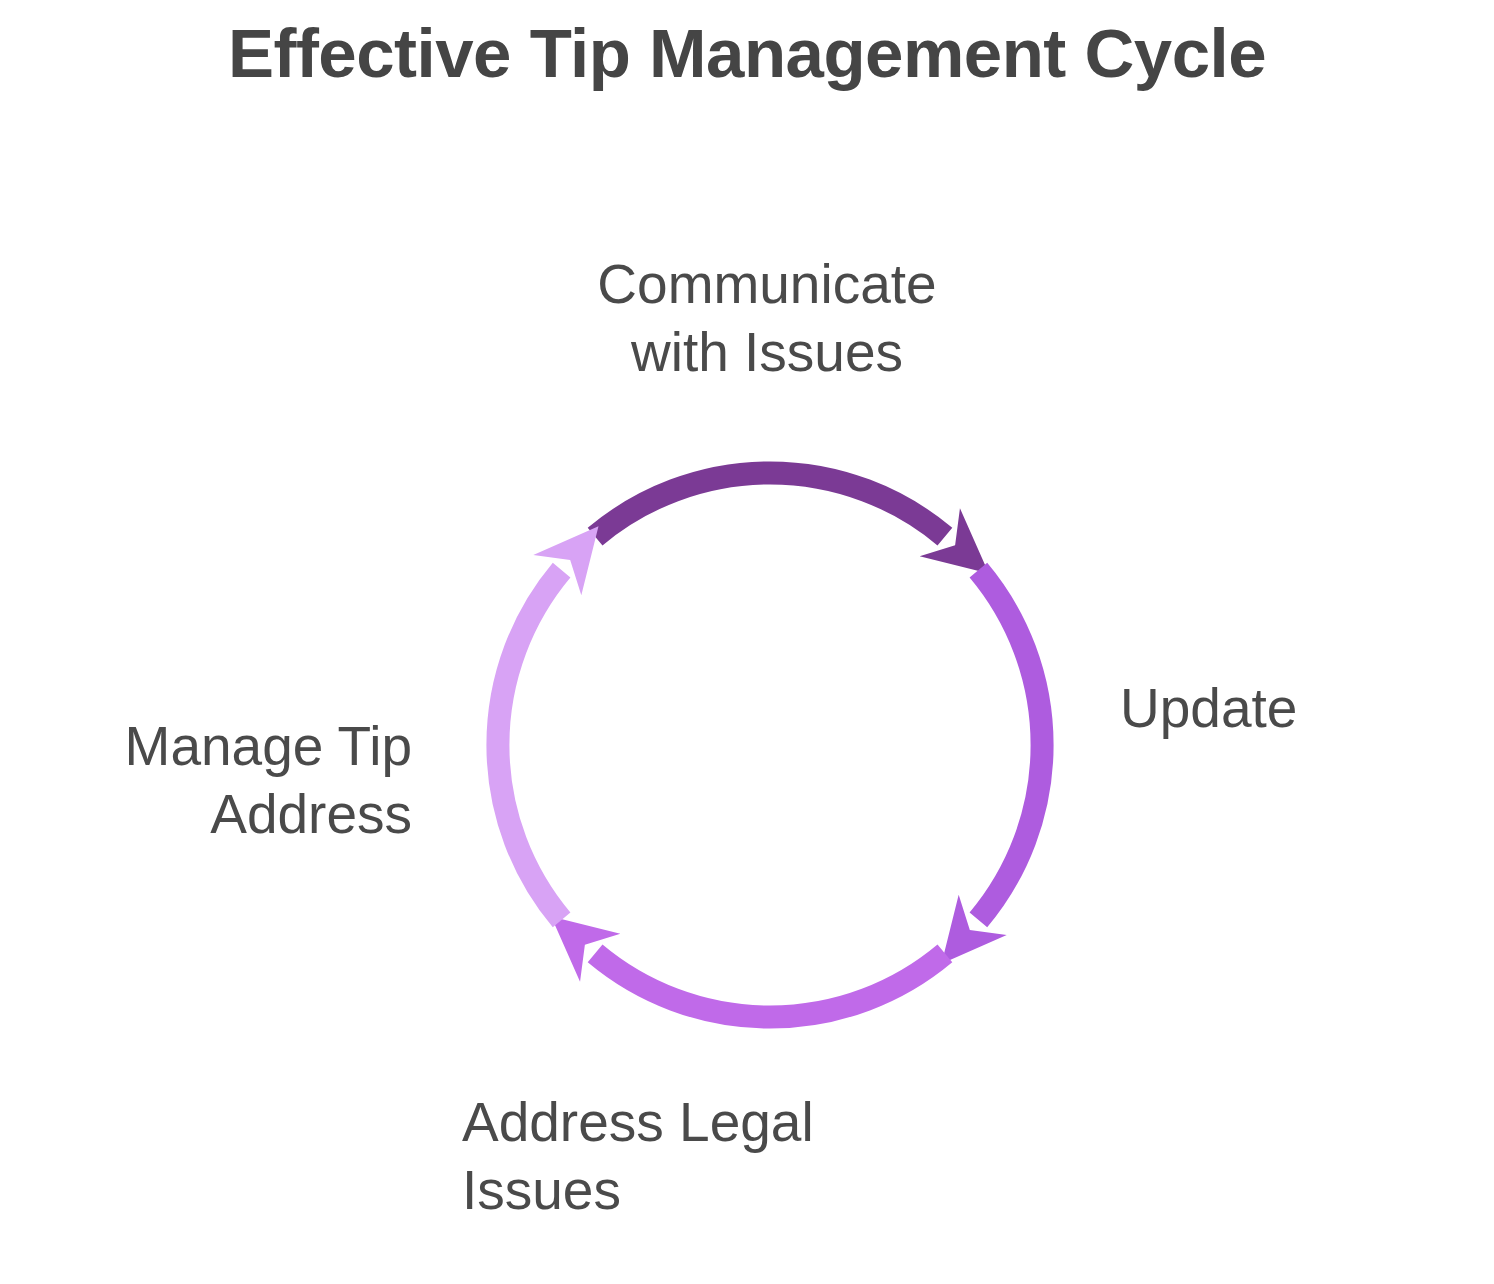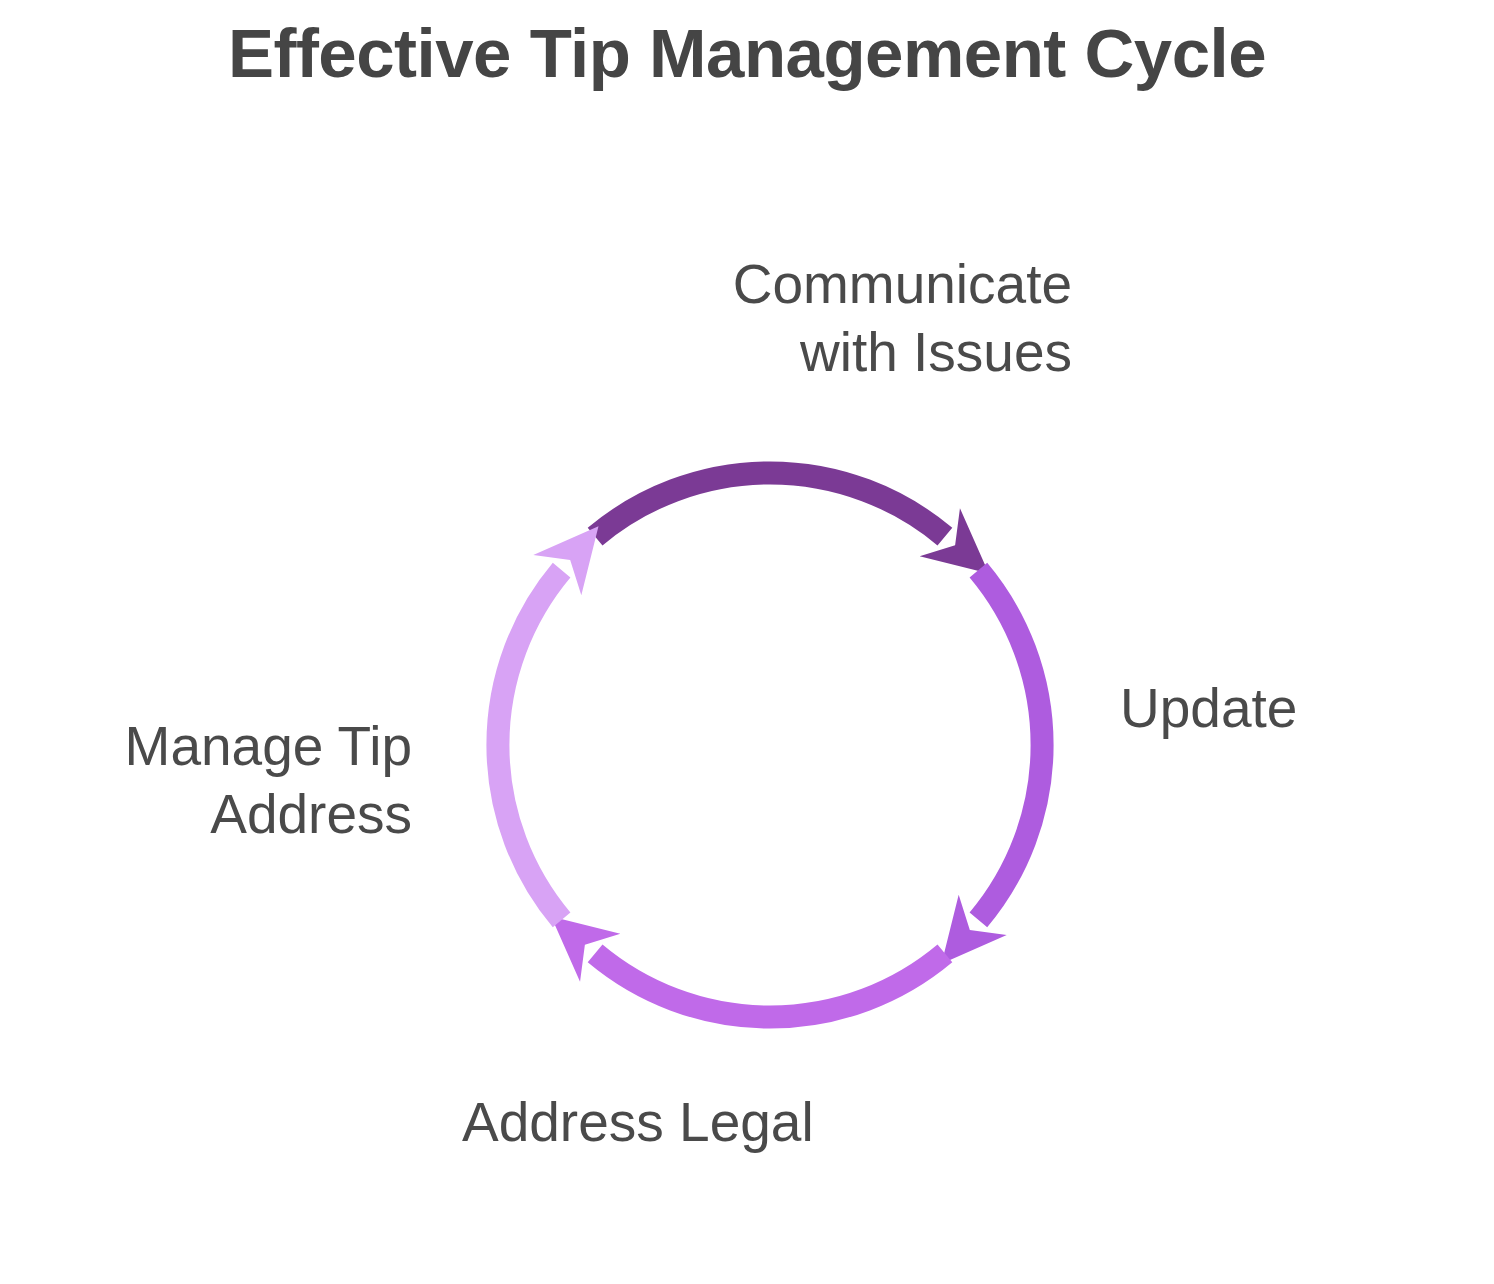--- a/index.html
+++ b/index.html
@@ -37,21 +37,21 @@
     font-size: 55px;
     line-height: 68px;
     font-weight: 400;
     color: #4a4a4a;
   }
   .step-label span { display: block; }
   .label-top {
     left: 462px;
     top: 250px;
     width: 610px;
-    text-align: right;
+    text-align: center;
   }
   .label-right {
     left: 1120px;
     top: 674px;
     width: 370px;
     text-align: left;
   }
   .label-bottom {
     left: 462px;
     top: 1088px;
@@ -100,20 +100,21 @@
     <span>Communicate</span>
     <span>with Issues</span>
   </div>
 
   <div class="step-label label-right">
     <span>Update</span>
   </div>
 
   <div class="step-label label-bottom">
     <span>Address Legal</span>
+    <span>Issues</span>
   </div>
 
   <div class="step-label label-left">
     <span>Manage Tip</span>
     <span>Address</span>
   </div>
 
 </div>
 
 </body></html>

